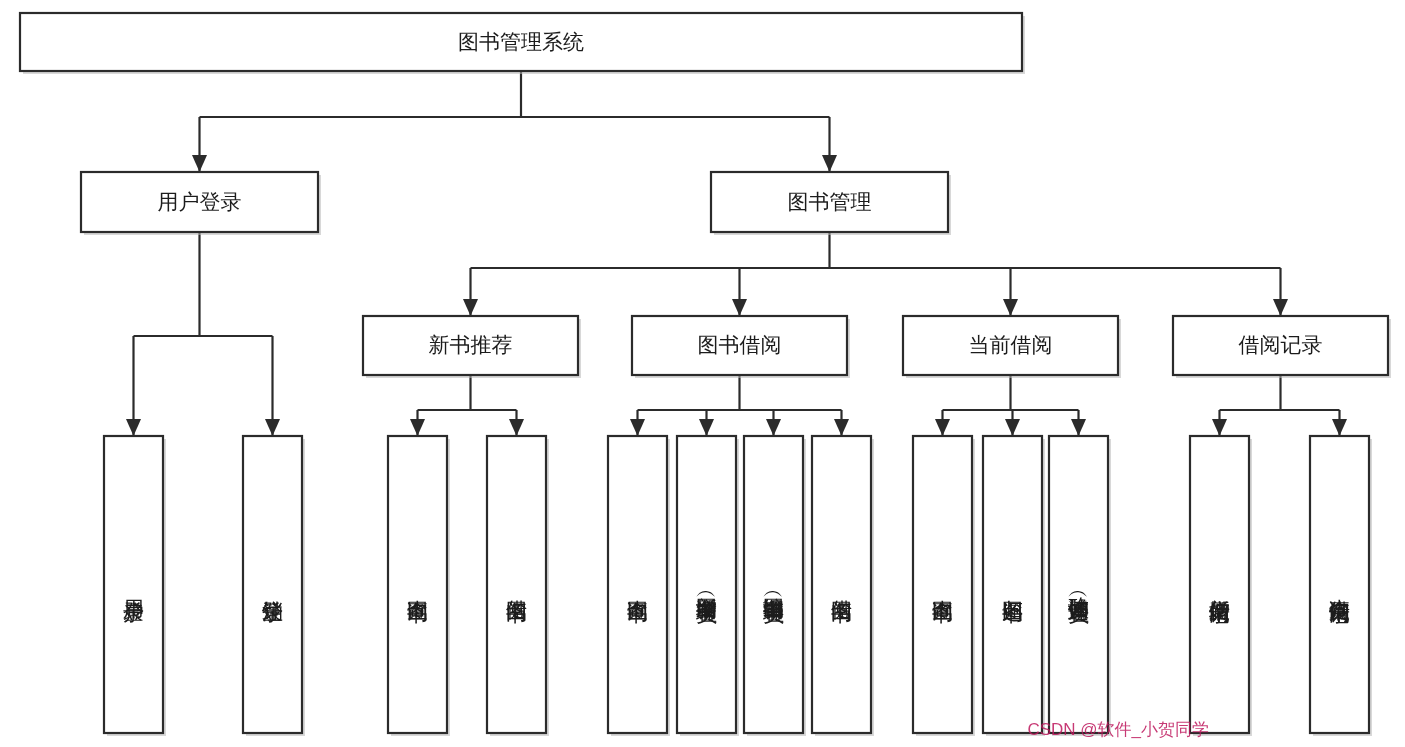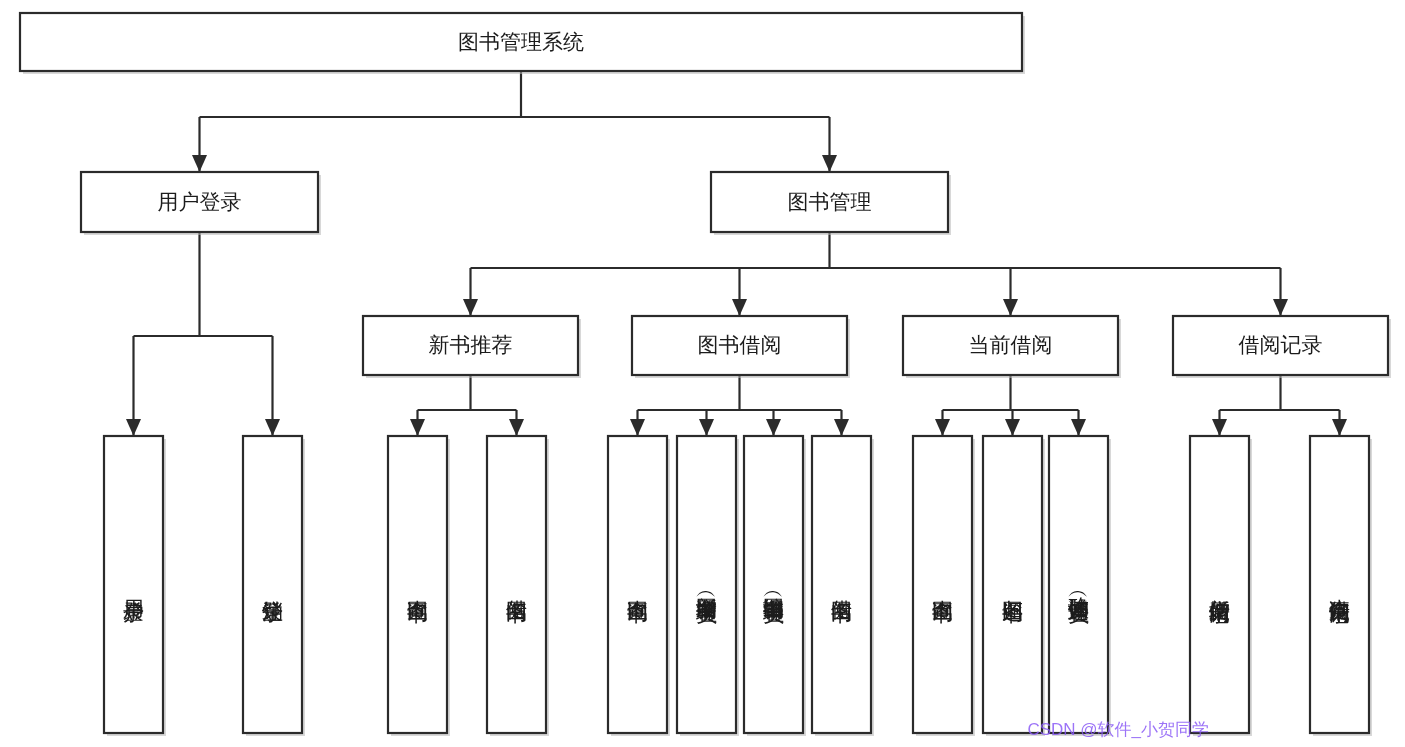--- a/index.html
+++ b/index.html
@@ -67,21 +67,21 @@
     justify-content: center;
     white-space: nowrap;
     pointer-events: none;
   }
   .watermark {
     position: absolute;
     right: 8px;
     bottom: 6px;
     font-family: "Liberation Sans", sans-serif;
     font-size: 17px;
-    color: #8b5cf6;
+    color: #be185d;
     opacity: 0.85;
     white-space: nowrap;
   }
 </style>
 </head>
 <body>
 
 <div id="diagram-root">
 
   <svg class="flow" viewBox="0 0 1405 747">

